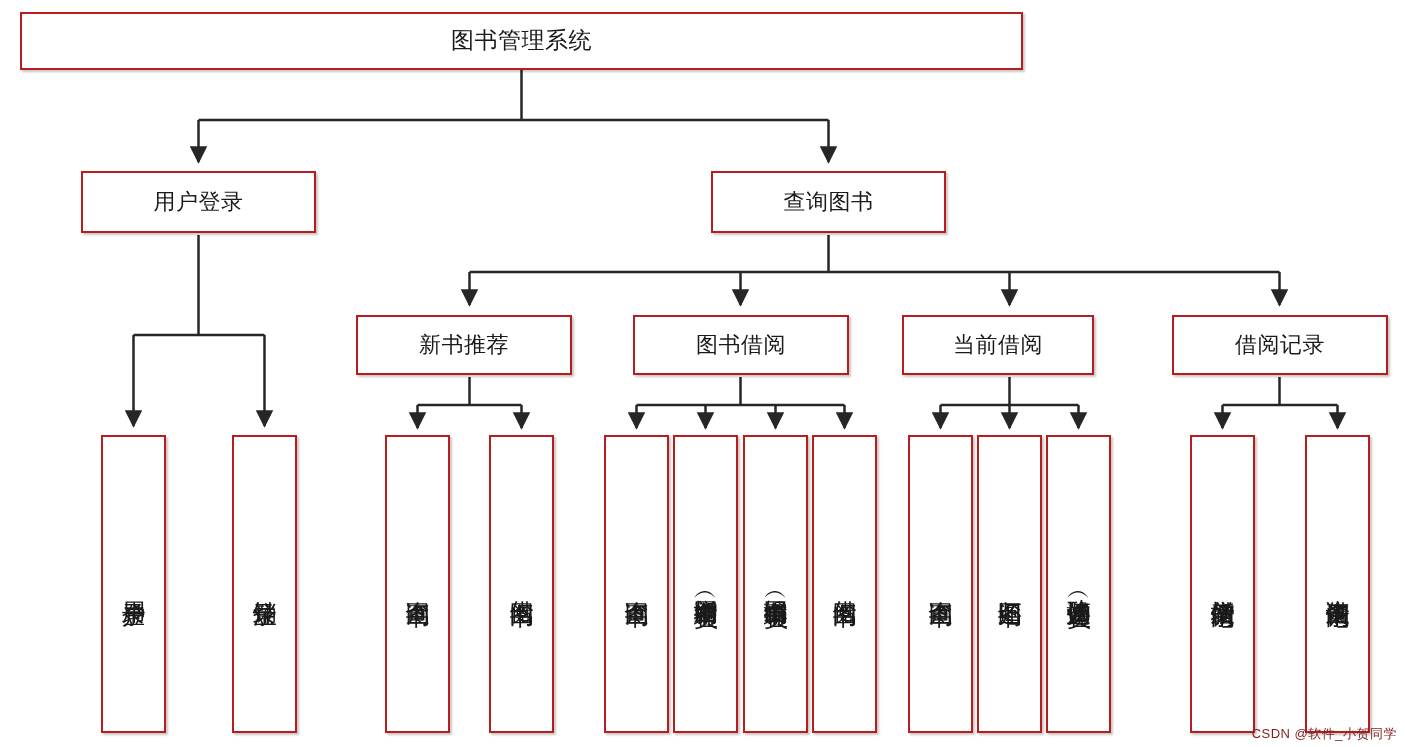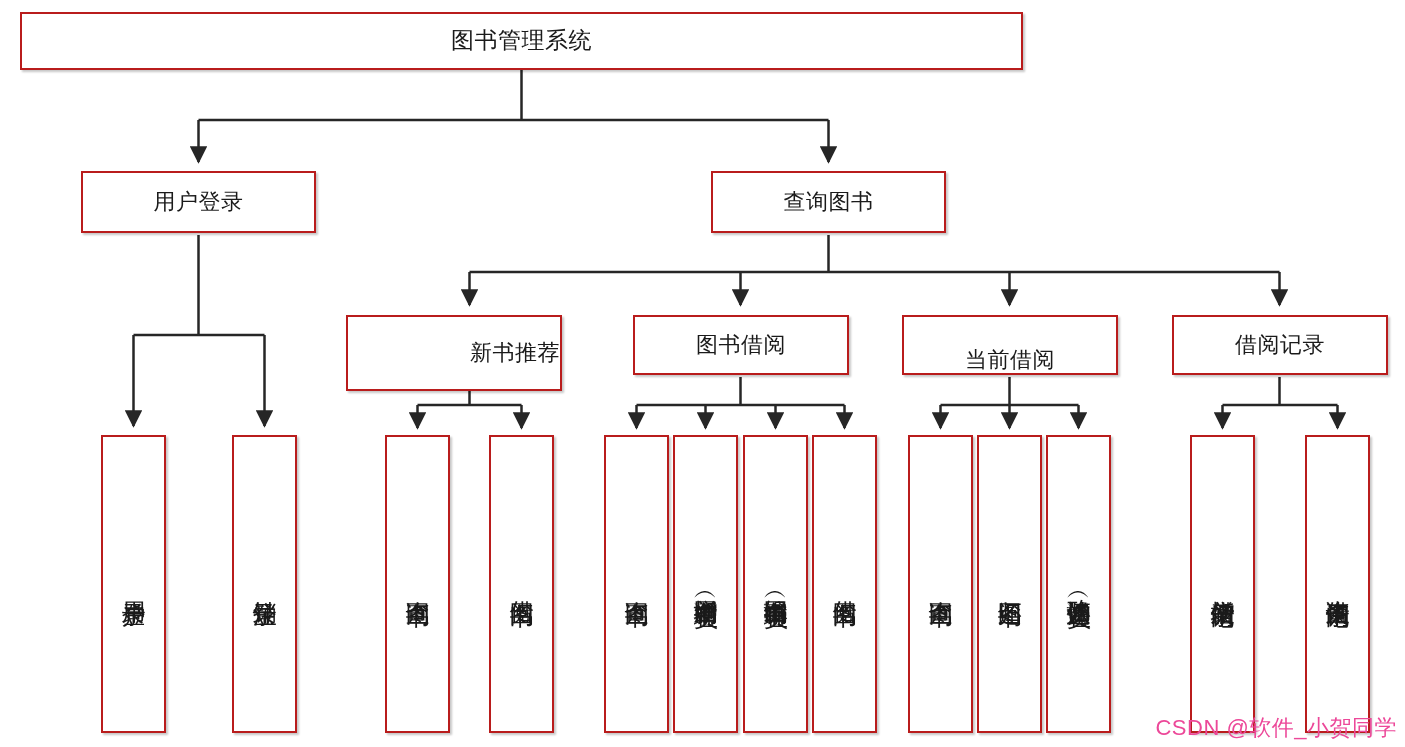--- a/index.html
+++ b/index.html
@@ -63,22 +63,22 @@
     font-size: 24px;
     line-height: 1.02;
     letter-spacing: 1px;
     white-space: nowrap;
     max-height: 100%;
   }
   .watermark {
     position: absolute;
     right: 8px;
     bottom: 4px;
-    font-size: 22px;
-    color: #ec4899;
+    font-size: 13px;
+    color: #7f1d1d;
     letter-spacing: 0.5px;
     z-index: 6;
     white-space: nowrap;
     font-family: "Liberation Sans", "DejaVu Sans", sans-serif;
   }
 </style>
 </head>
 <body>
 
 <div id="canvas">
@@ -139,27 +139,27 @@
     <span class="label">图书管理系统</span>
   </div>
 
   <div class="node h" style="left:81px; top:171px; width:235px; height:62px;">
     <span class="label">用户登录</span>
   </div>
   <div class="node h" style="left:711px; top:171px; width:235px; height:62px;">
     <span class="label">查询图书</span>
   </div>
 
-  <div class="node h" style="left:346px; top:315px; width:216px; height:76px;justify-content:flex-end;">
+  <div class="node h" style="left:356px; top:315px; width:216px; height:60px;">
     <span class="label">新书推荐</span>
   </div>
   <div class="node h" style="left:633px; top:315px; width:216px; height:60px;">
     <span class="label">图书借阅</span>
   </div>
-  <div class="node h" style="left:902px; top:315px; width:216px; height:60px;align-items:flex-end;">
+  <div class="node h" style="left:902px; top:315px; width:192px; height:60px;">
     <span class="label">当前借阅</span>
   </div>
   <div class="node h" style="left:1172px; top:315px; width:216px; height:60px;justify-content:center;">
     <span class="label">借阅记录</span>
   </div>
 
   <div class="node v" style="left:101px; top:435px; width:65px; height:298px;">
     <span class="label">用户登录</span>
   </div>
   <div class="node v" style="left:232px; top:435px; width:65px; height:298px;">

